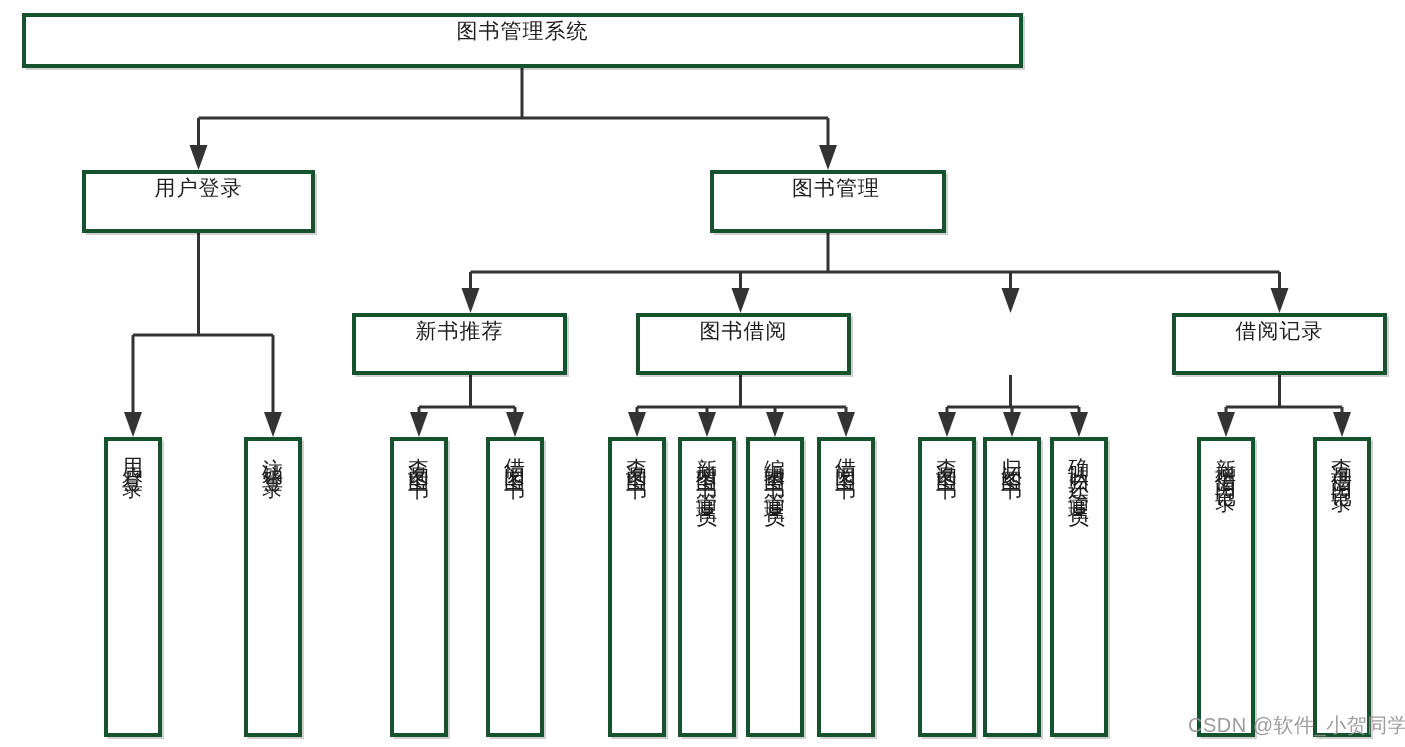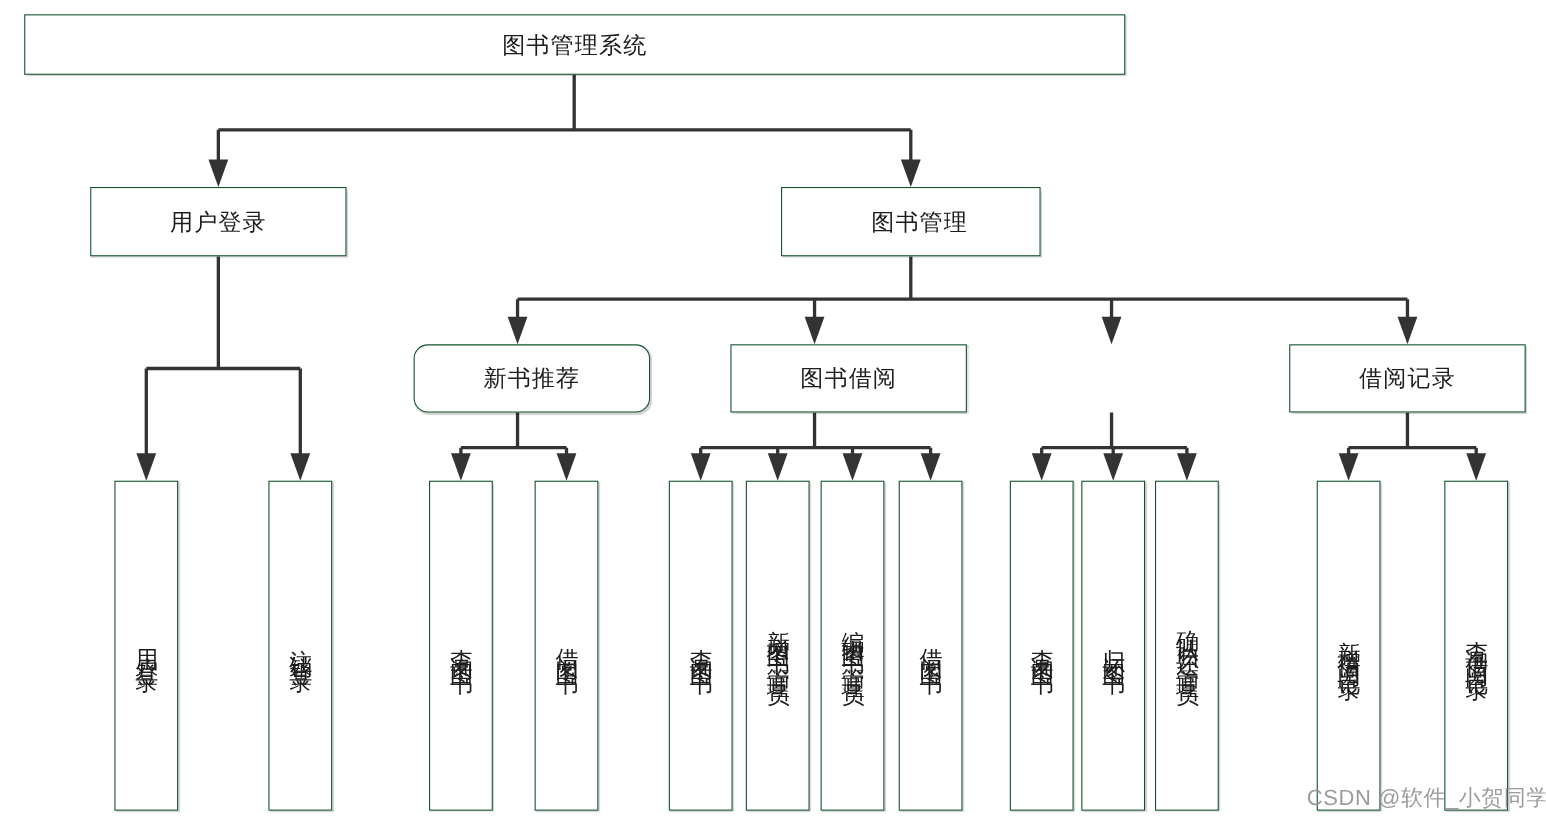--- a/index.html
+++ b/index.html
@@ -9,23 +9,22 @@
     height: 747px;
     background: #ffffff;
     font-family: "Liberation Sans", "DejaVu Sans", sans-serif;
     overflow: hidden;
   }
   .wires { position: absolute; left: 0; top: 0; width: 1405px; height: 747px; }
   .box {
     position: absolute;
     box-sizing: border-box;
     background: #ffffff;
-    border: 1px solid #14532d;
+    border: 4px solid #14532d;
     display: flex;
-    align-items: center;
     justify-content: center;
     box-shadow: 1.5px 1.5px 1px rgba(0,0,0,0.18);
   }
   .box .lbl {
     color: #1d1d1d;
     font-size: 21px;
     letter-spacing: 1px;
     white-space: nowrap;
   }
   .v-box .lbl {
@@ -35,22 +34,22 @@
     white-space: normal;
     line-height: 1.0;
   }
   
   .n-root   { left: 22px;  top: 13px;  width: 1001px; height: 55px; }
   
   .n-l2-a   { left: 82px;  top: 170px; width: 233px; height: 63px; }
   .n-l2-b   { left: 710px; top: 170px; width: 236px; height: 63px; padding-left: 16px; }
   
   .n-l3     { top: 313px; width: 215px; height: 62px; }
-  .n-l3-a   { left: 376px; border-radius: 13px; }
-  .n-l3-b   { left: 664px; }
+  .n-l3-a   { left: 352px; }
+  .n-l3-b   { left: 636px; }
   .n-l3-c   { left: 903px; }
   .n-l3-d   { left: 1172px; }
   
   .leaf     { top: 437px; width: 58px; height: 300px; }
   .lf-0  { left: 104px; }
   .lf-1  { left: 244px; }
   .lf-2  { left: 390px; }
   .lf-3  { left: 486px; }
   .lf-4  { left: 608px; }
   .lf-5  { left: 678px; }

